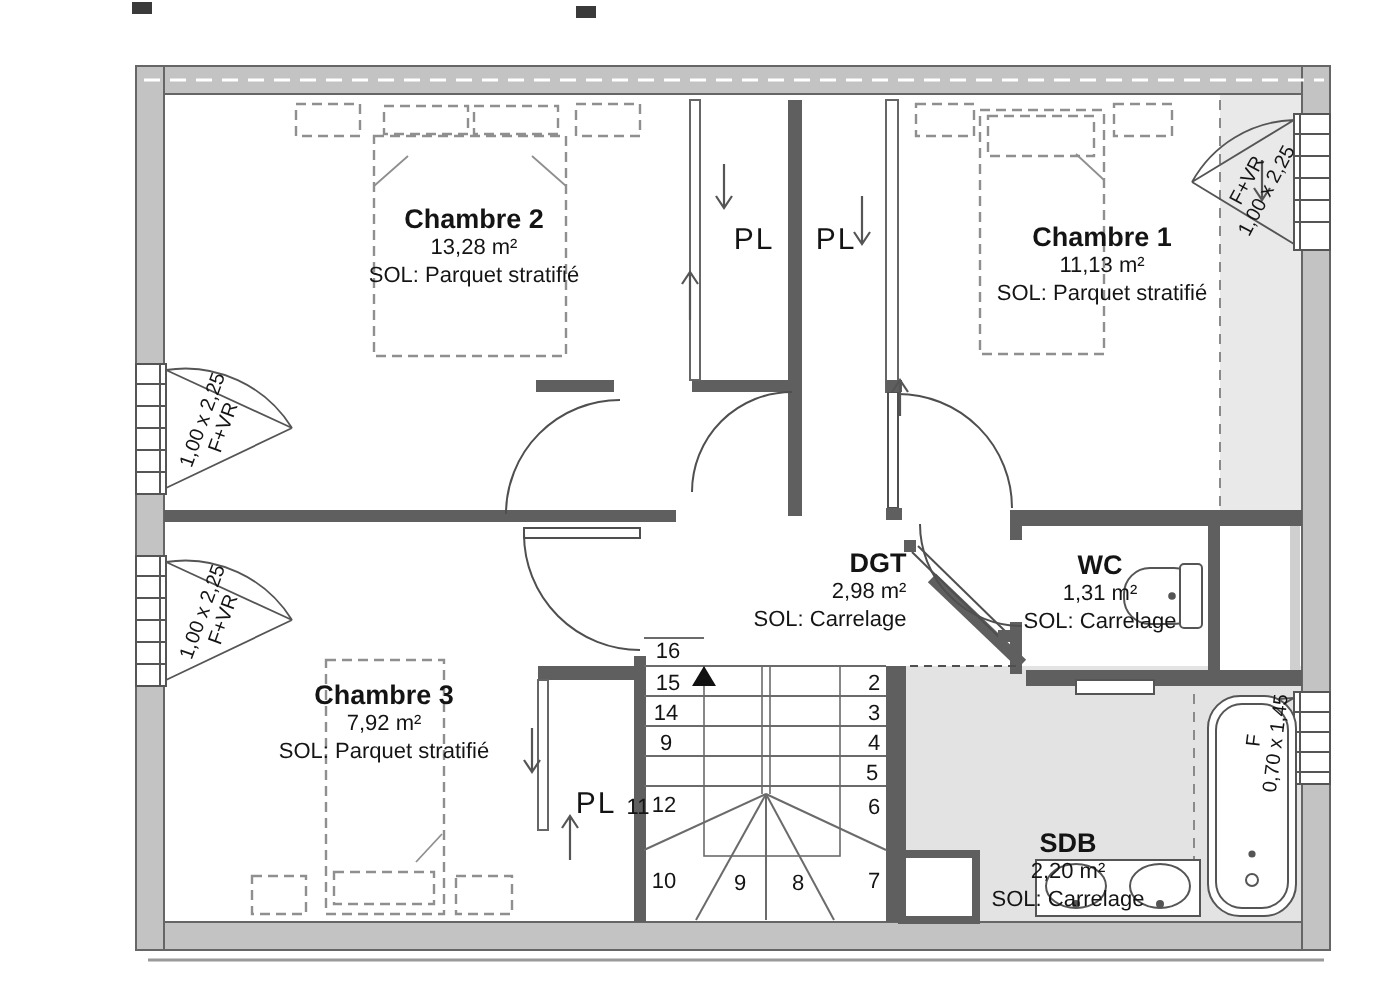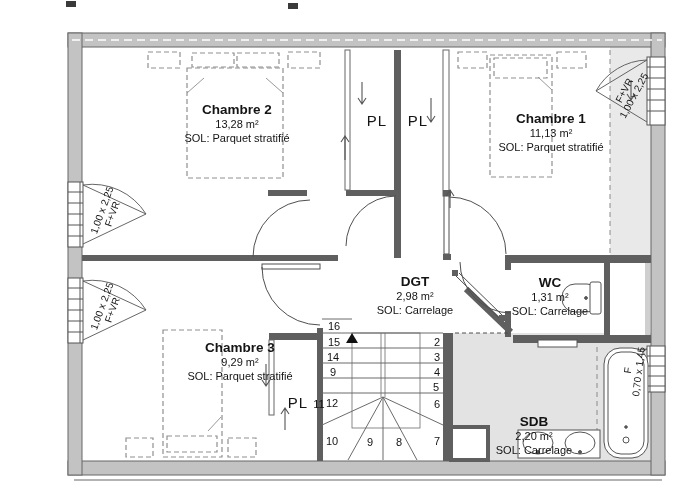--- a/index.html
+++ b/index.html
@@ -211,26 +211,26 @@
       <div class="room-label" style="left: 237px; top: 124px;">
         <span class="room-name">Chambre 2</span>
         <span class="room-area">13,28 m²</span>
         <span class="room-floor">SOL: Parquet stratifié</span>
       </div>
       <div class="room-label" style="left: 551px; top: 133px;">
         <span class="room-name">Chambre 1</span>
         <span class="room-area">11,13 m²</span>
         <span class="room-floor">SOL: Parquet stratifié</span>
       </div>
-      <div class="room-label" style="left: 192px; top: 362px; margin-left: 48px;">
+      <div class="room-label" style="left: 192px; top: 362px;">
         <span class="room-name">Chambre 3</span>
-        <span class="room-area">9,29 m²</span>
+        <span class="room-area">7,92 m²</span>
         <span class="room-floor">SOL: Parquet stratifié</span>
       </div>
-      <div class="room-label" style="left: 415px; top: 296px;">
+      <div class="room-label" style="left: 415px; top: 296px; text-align: right;">
         <span class="room-name">DGT</span>
         <span class="room-area">2,98 m²</span>
         <span class="room-floor">SOL: Carrelage</span>
       </div>
       <div class="room-label" style="left: 550px; top: 297px;">
         <span class="room-name">WC</span>
         <span class="room-area">1,31 m²</span>
         <span class="room-floor">SOL: Carrelage</span>
       </div>
       <div class="room-label" style="left: 534px; top: 390px; margin-top: 46px;">

